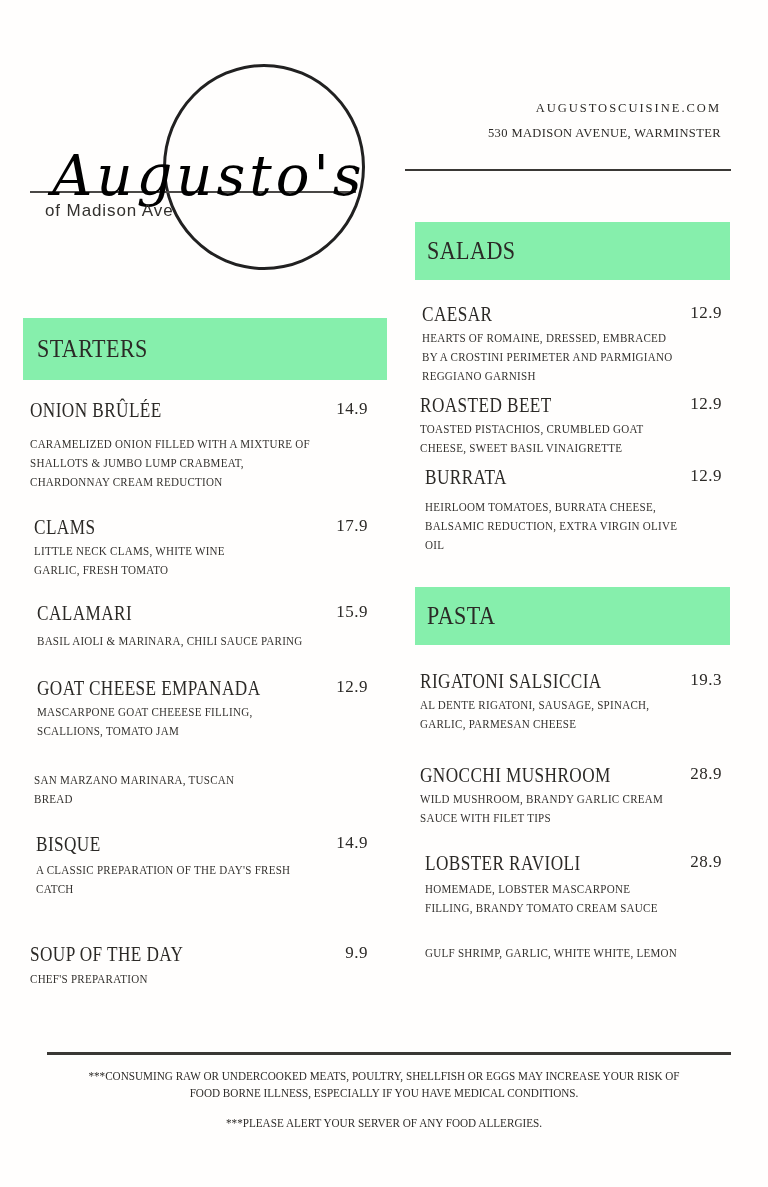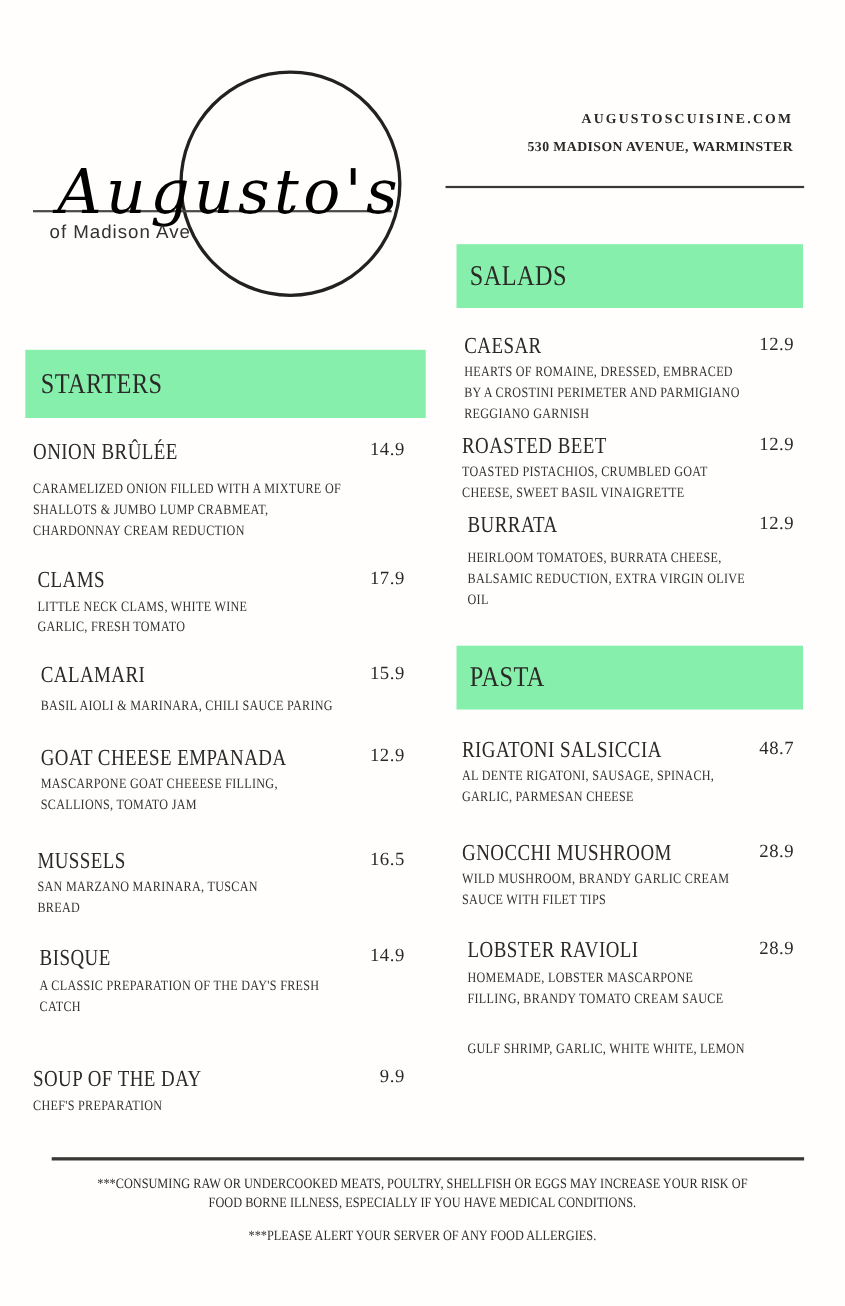--- a/index.html
+++ b/index.html
@@ -6,21 +6,21 @@
   body{width:768px;height:1187px;background:#ffffff;font-family:"Liberation Serif",serif;color:#2b2926;}
   .page{position:relative;width:768px;height:1187px;overflow:hidden;background:#fffefd;}
 
   
   .logo-circle{position:absolute;left:163px;top:64px;width:196px;height:200px;border:3px solid #212121;border-radius:50%;}
   .logo-rule{position:absolute;left:30px;top:191px;width:326px;height:2px;background:#4a4846;}
   .logo-script{position:absolute;left:52px;top:148px;font-family:"DejaVu Serif",serif;font-style:italic;font-size:56px;line-height:1;letter-spacing:4px;color:#000000;white-space:nowrap;}
   .logo-tagline{position:absolute;left:45px;top:201px;font-family:"Liberation Sans",sans-serif;font-size:17px;letter-spacing:0.9px;color:#33312e;}
 
   
-  .header-right{position:absolute;left:405px;top:101px;width:326px;text-align:right;box-sizing:border-box;padding-right:10px;font-size:12.5px;color:#2b2926;font-weight:bold;}
+  .header-right{position:absolute;left:405px;top:101px;width:326px;text-align:right;box-sizing:border-box;padding-right:10px;font-size:12.5px;color:#2b2926;}
   .site{letter-spacing:2px;}
   .addr{margin-top:10px;letter-spacing:0.4px;}
   .header-rule{position:absolute;left:405px;top:169px;width:326px;height:2px;background:#3a3835;}
 
   
   .col-left{position:absolute;left:30px;top:318px;width:338px;}
   .col-right{position:absolute;left:420px;top:222px;width:302px;}
 
   .section-bar{background:#86efac;display:flex;align-items:center;}
   .bar-left{margin-left:-7px;width:350px;height:62px;padding-left:14px;box-sizing:content-box;}
@@ -87,24 +87,20 @@
 
     <div class="item" style="margin-top:26px;margin-left:7px">
       <div class="item-head">
         <span class="item-name">GOAT CHEESE EMPANADA</span>
         <span class="item-price">12.9</span>
       </div>
       <div class="desc" style="max-width:318px">MASCARPONE GOAT CHEEESE FILLING, SCALLIONS, TOMATO JAM</div>
     </div>
 
     <div class="item" style="margin-top:30px;margin-left:4px">
-      <div class="item-head">
-        <span class="item-name">MUSSELS</span>
-        <span class="item-price">16.5</span>
-      </div>
       <div class="desc" style="max-width:265px">SAN MARZANO MARINARA, TUSCAN BREAD</div>
     </div>
 
     <div class="item" style="margin-top:24px;margin-left:6px">
       <div class="item-head">
         <span class="item-name">BISQUE</span>
         <span class="item-price">14.9</span>
       </div>
       <div class="desc" style="max-width:318px;margin-top:4px">A CLASSIC PREPARATION OF THE DAY'S FRESH CATCH</div>
     </div>
@@ -147,21 +143,21 @@
       <div class="desc" style="max-width:335px;margin-top:8px">HEIRLOOM TOMATOES, BURRATA CHEESE, BALSAMIC REDUCTION, EXTRA VIRGIN OLIVE OIL</div>
     </div>
 
     <div class="section-bar bar-right" style="margin-top:33px">
       <span class="section-title">PASTA</span>
     </div>
 
     <div class="item" style="margin-top:24px">
       <div class="item-head">
         <span class="item-name">RIGATONI SALSICCIA</span>
-        <span class="item-price">48.7</span>
+        <span class="item-price">19.3</span>
       </div>
       <div class="desc" style="max-width:325px">AL DENTE RIGATONI, SAUSAGE, SPINACH, GARLIC, PARMESAN CHEESE</div>
     </div>
 
     <div class="item" style="margin-top:30px">
       <div class="item-head">
         <span class="item-name">GNOCCHI MUSHROOM</span>
         <span class="item-price">28.9</span>
       </div>
       <div class="desc" style="max-width:325px">WILD MUSHROOM,  BRANDY GARLIC CREAM SAUCE WITH FILET TIPS</div>

